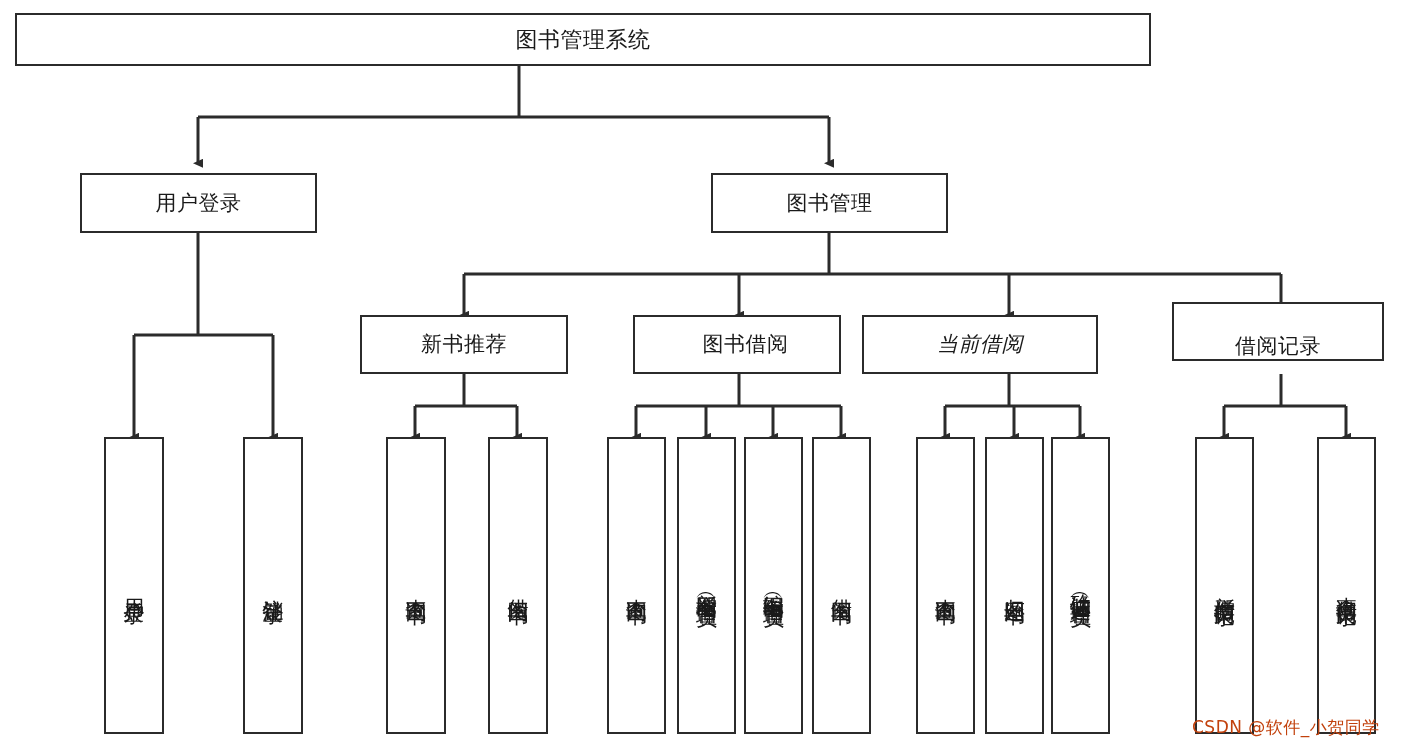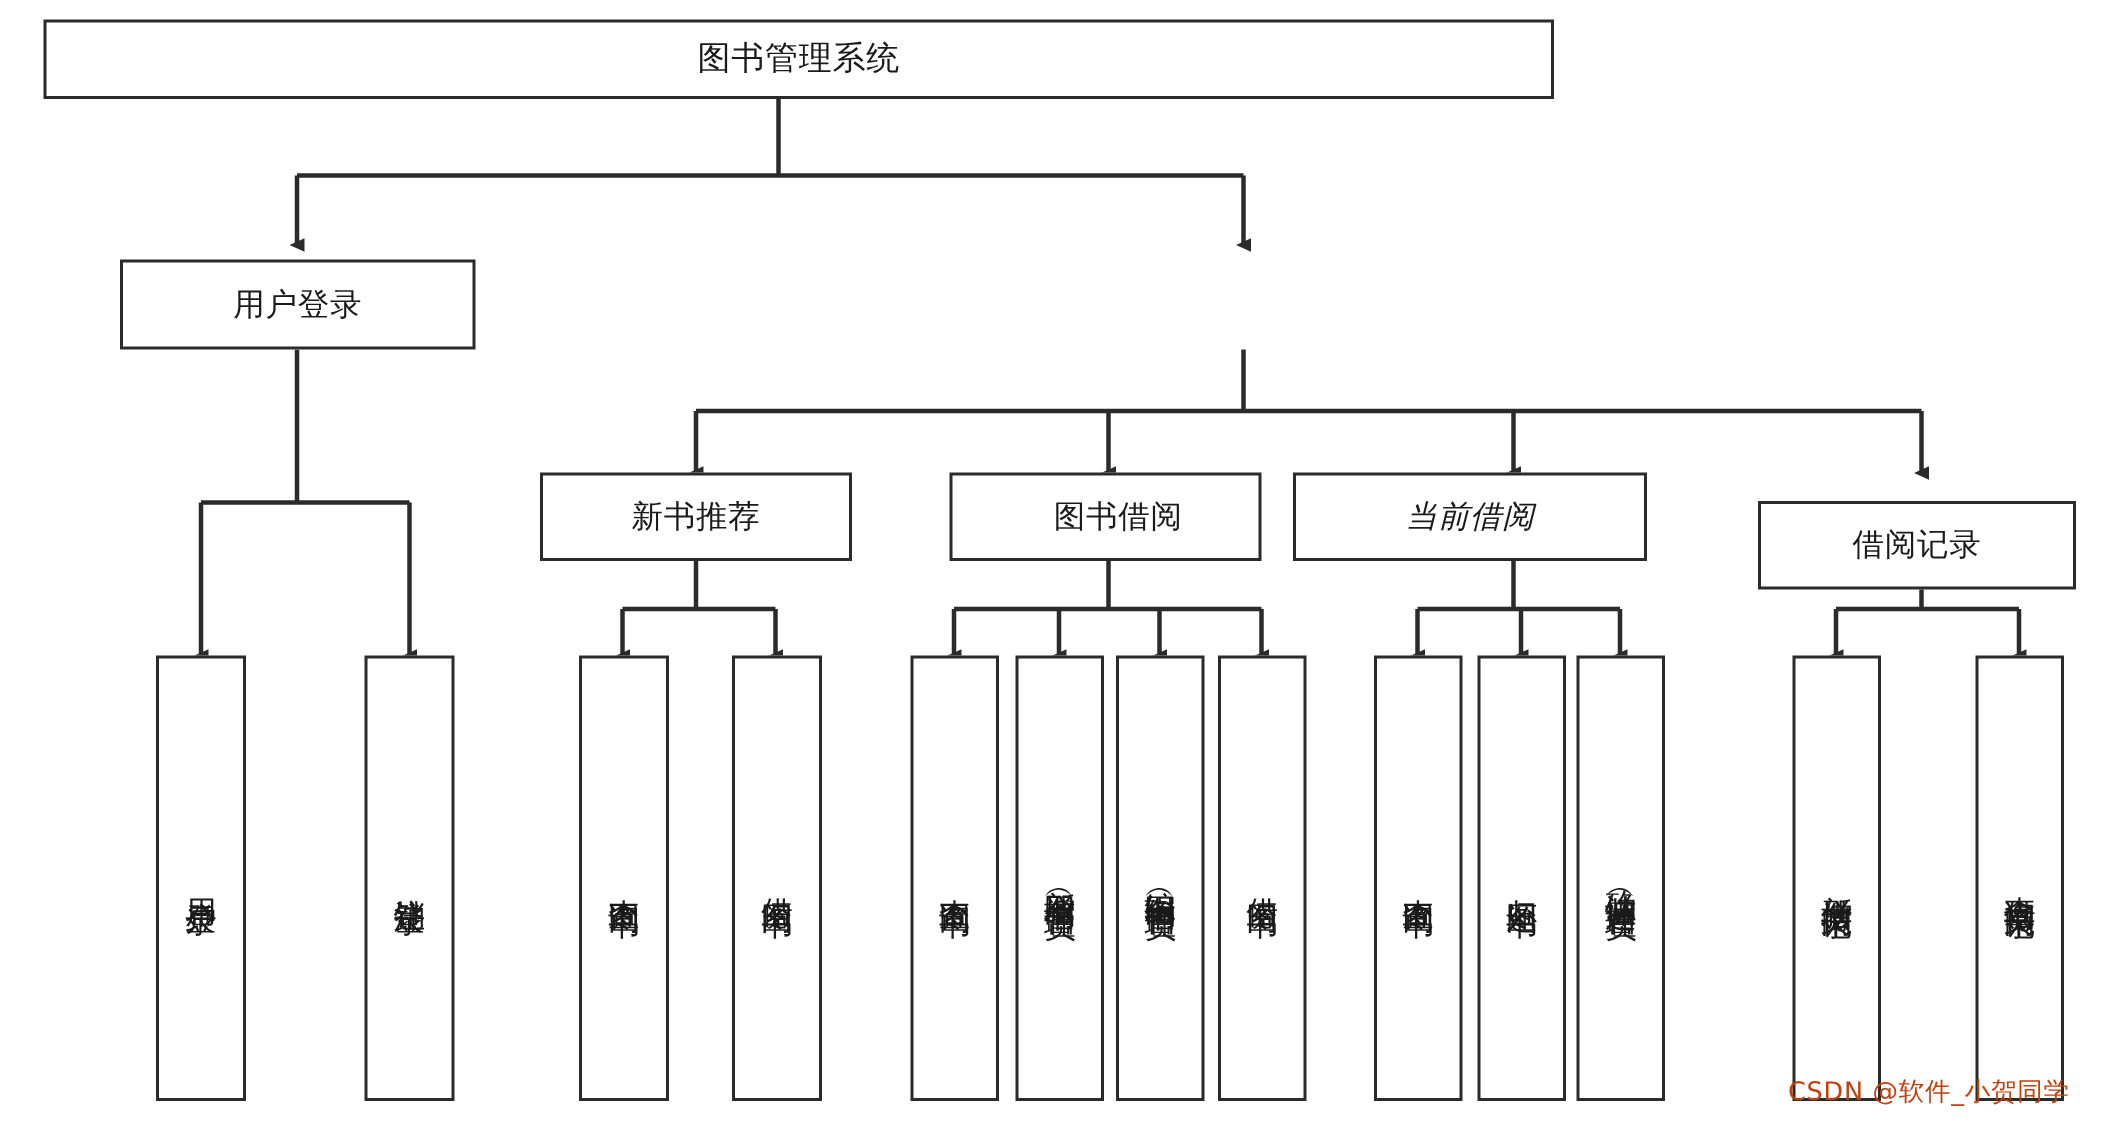--- a/index.html
+++ b/index.html
@@ -124,42 +124,45 @@
       <path d="M1014,406 L1014,437" marker-end="url(#arrow)"></path>
       <path d="M1080,406 L1080,437" marker-end="url(#arrow)"></path>
 
       <path d="M1281,374 L1281,406"></path>
       <path d="M1224,406 L1346,406"></path>
       <path d="M1224,406 L1224,437" marker-end="url(#arrow)"></path>
       <path d="M1346,406 L1346,437" marker-end="url(#arrow)"></path>
     </g>
   </svg>
 
-  <div class="node horiz root" style="left:29px; top:13px; width:1007px; height:53px;">
+  <div class="node horiz root" style="left:15px; top:13px; width:1136px; height:53px;">
     <span class="node-label">图书管理系统</span>
   </div>
 
   <div class="node horiz" style="left:80px; top:173px; width:237px; height:60px;">
     <span class="node-label">用户登录</span>
   </div>
 
+  <div class="node horiz" style="left:711px; top:173px; width:237px; height:60px;">
+    <span class="node-label">图书管理</span>
+  </div>
 
   <div class="node horiz" style="left:360px; top:315px; width:208px; height:59px;">
     <span class="node-label">新书推荐</span>
   </div>
 
   <div class="node horiz" style="left:633px; top:315px; width:208px; height:59px;padding-left:17px;">
     <span class="node-label">图书借阅</span>
   </div>
 
   <div class="node horiz" style="left:862px; top:315px; width:236px; height:59px;font-style:italic;">
     <span class="node-label">当前借阅</span>
   </div>
 
-  <div class="node horiz" style="left:1172px; top:334px; width:212px; height:59px;">
+  <div class="node horiz" style="left:1172px; top:302px; width:212px; height:59px;align-items:flex-end;">
     <span class="node-label">借阅记录</span>
   </div>
 
   <div class="node vert" style="left:104px; top:437px; width:60px; height:297px;">
     <span class="node-label">用户登录</span>
   </div>
 
   <div class="node vert" style="left:243px; top:437px; width:60px; height:297px;">
     <span class="node-label">注销登录</span>
   </div>

